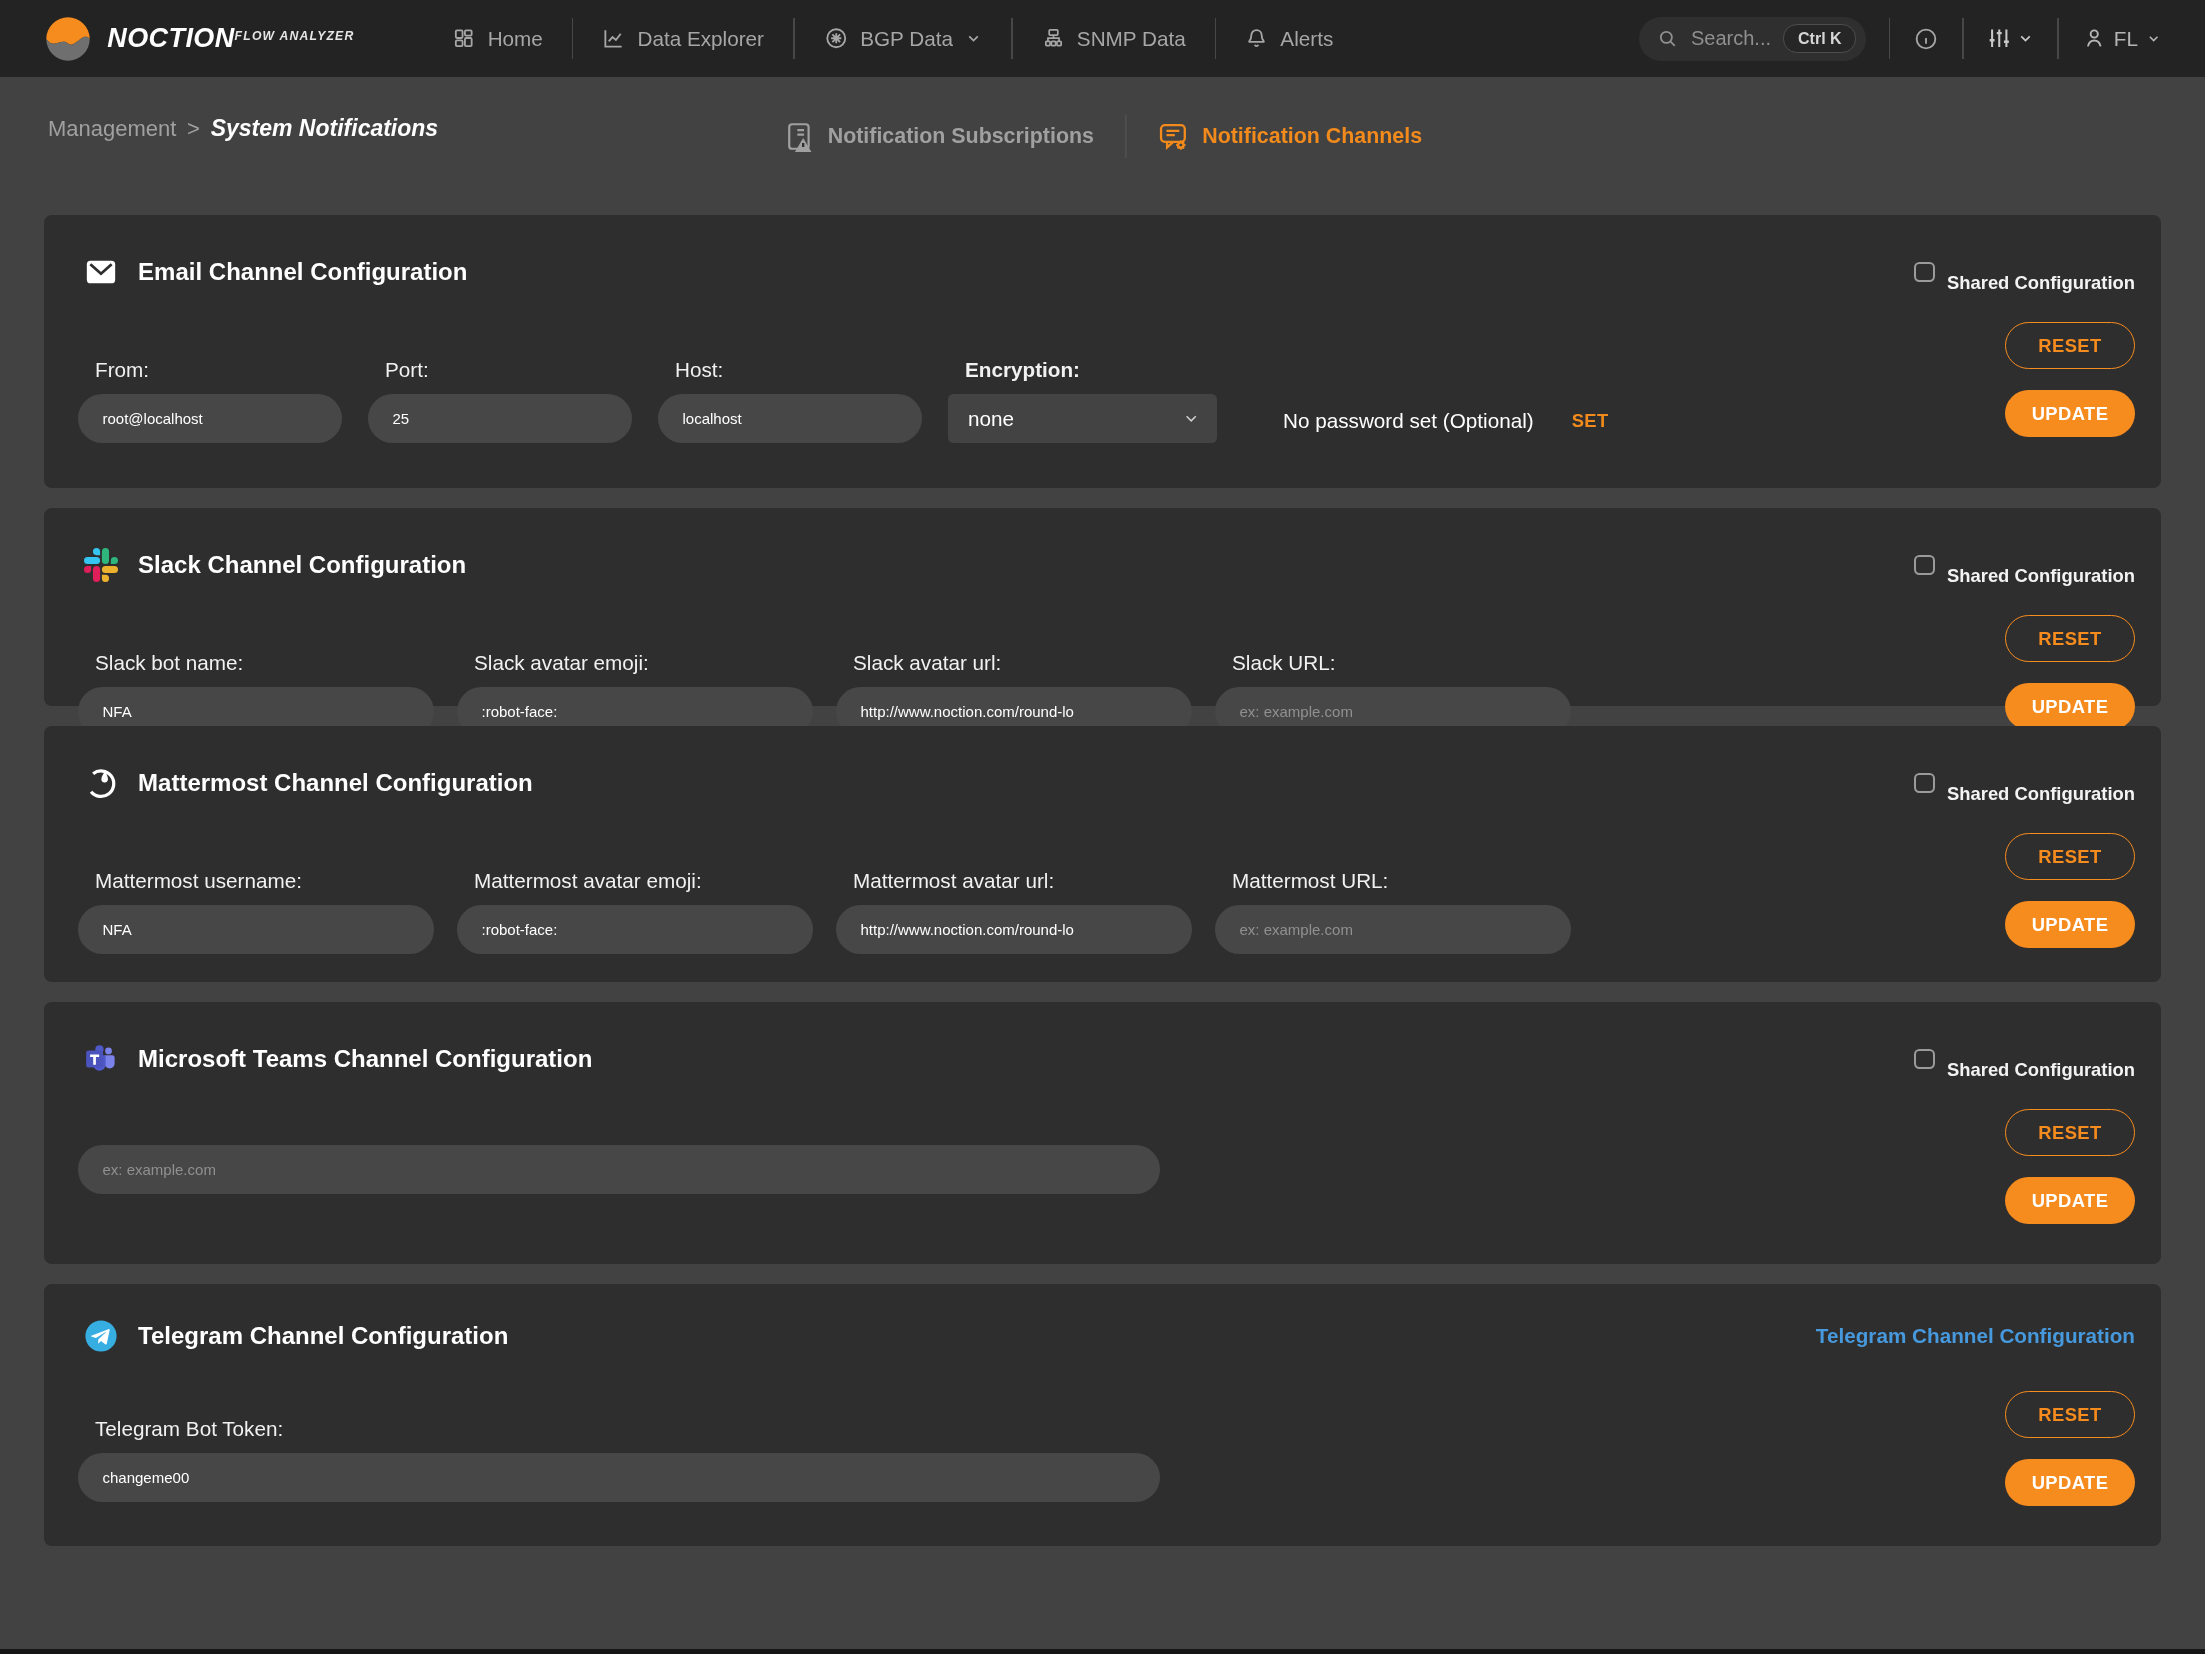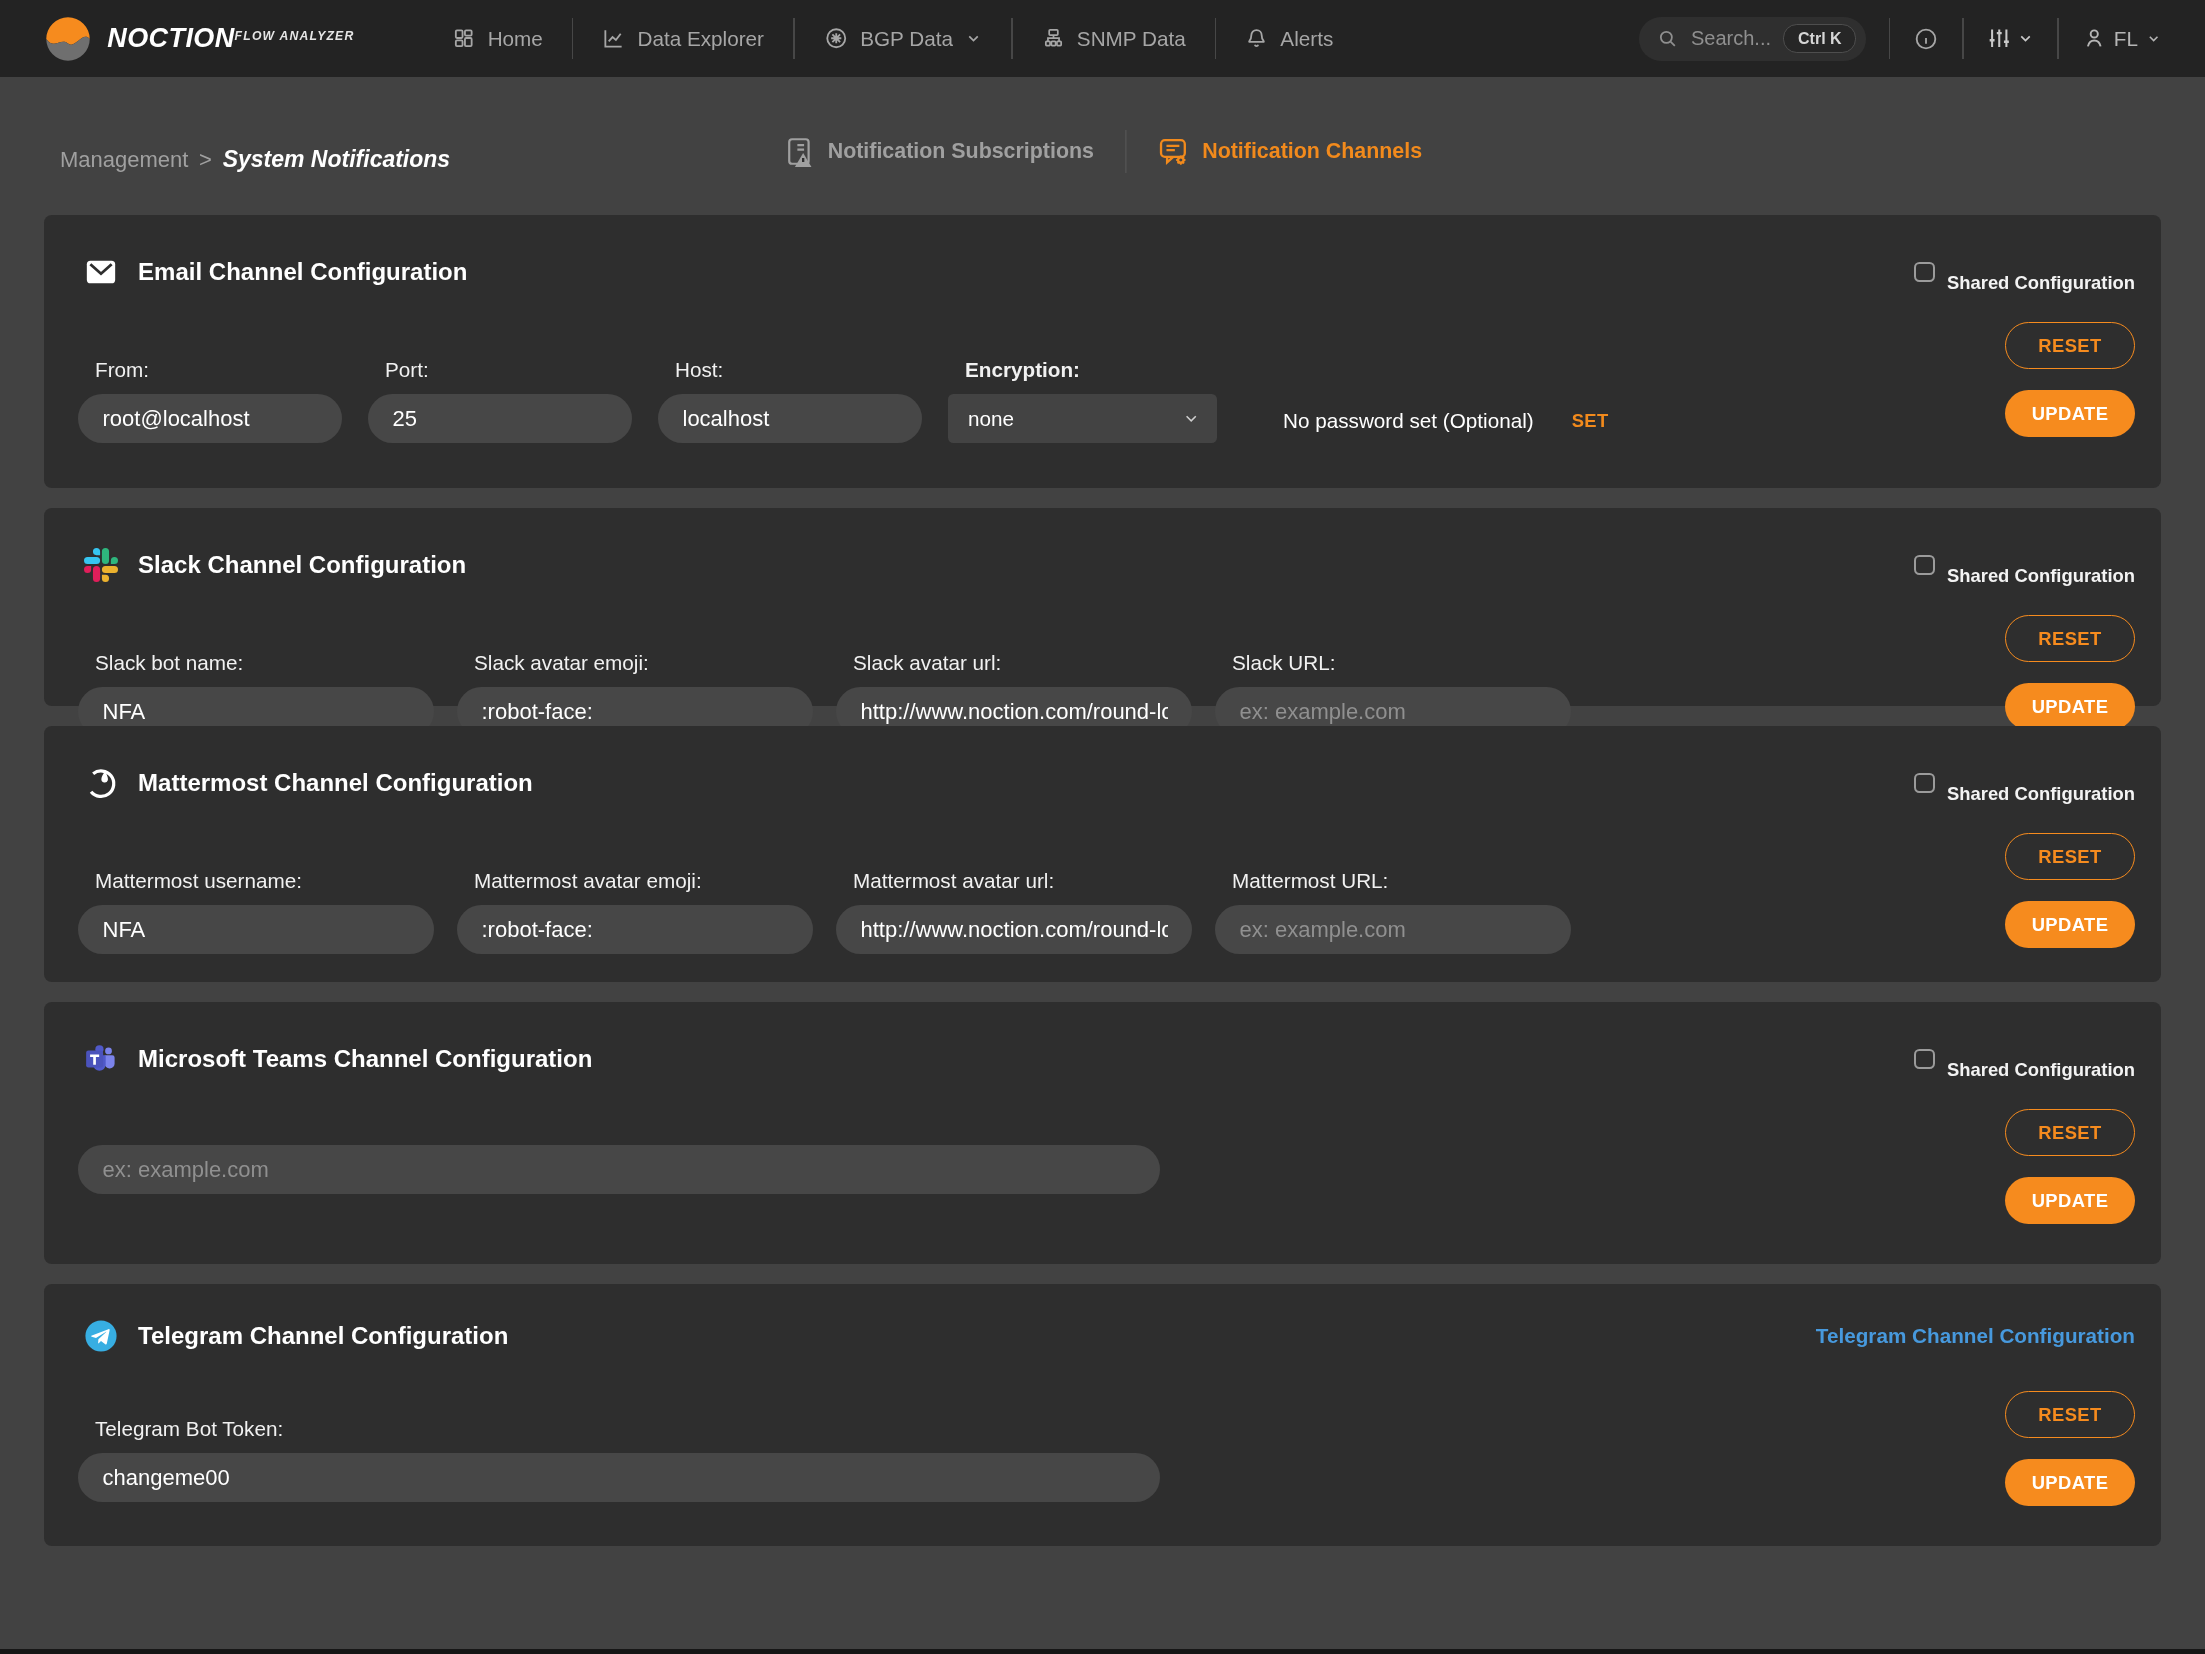--- a/index.html
+++ b/index.html
@@ -33,21 +33,21 @@
     background: #2f2f2f; border-radius: 23px; height: 44px; padding: 0 9.2px 0 18.4px; cursor: text;
   }
   .search-pill .ph { color: #8f8f8f; font-size: 20px; }
   .kbd {
     background: #262626; border: 1.5px solid #4e4e4e; border-radius: 13.8px;
     color: #d6d6d6; font-size: 16px; font-weight: 700; padding: 4.6px 13.8px; white-space: nowrap;
   }
   .icon-btn { display: flex; align-items: center; gap: 6.1px; cursor: pointer; color: #a6a6a6; }
   .user-btn { display: flex; align-items: center; gap: 7.7px; color: #b5b5b5; font-size: 20.7px; cursor: pointer; }
   
-  .page-head { position: relative; display: flex; align-items: flex-end; height: 58px; margin-top: 38px; padding: 0 60px; }
+  .page-head { position: relative; display: flex; align-items: flex-start; height: 58px; margin-top: 38px; padding: 0 48px; }
   .crumbs { display: flex; align-items: center; gap: 10.7px; font-size: 22px; }
   .crumb-parent { color: #a0a0a0; cursor: pointer; }
   .crumb-sep { color: #a0a0a0; }
   .crumb-current { color: #ffffff; font-weight: 700; font-size: 23px; font-style: italic; }
   .tabs { position: absolute; left: 50%; transform: translateX(-50%); display: flex; align-items: center; gap: 31px; }
   .tab { display: flex; align-items: center; gap: 13.8px; font-size: 21.4px; font-weight: 600; cursor: pointer; white-space: nowrap; }
   .tab.inactive { color: #a0a0a0; }
   .tab.active { color: #f28a1c; }
   .tab-sep { width: 1.5px; height: 43px; background: #5a5a5a; }
   
@@ -67,21 +67,21 @@
   .checkbox { width: 20.7px; height: 20.7px; border: 2.3px solid #9b9b9b; border-radius: 5.4px; background: transparent; cursor: pointer; flex: none; }
   .shared-label { font-size: 18.4px; font-weight: 700; color: #f3f3f3; white-space: nowrap; margin-top: 22px; }
   .head-link { margin-left: auto; font-size: 20.7px; font-weight: 600; color: #4799dd; cursor: pointer; white-space: nowrap; }
   .fields { display: flex; margin-top: 64px; gap: 26px; }
   .fields.tight { gap: 23px; }
   .field { display: flex; flex-direction: column; }
   .f-label { font-size: 20.7px; color: #f1f1f1; margin: 0 0 12.2px 17px; white-space: nowrap; }
   .f-label.bold { font-weight: 700; }
   .pill {
     height: 49px; border-radius: 24.5px; background: #474747; border: none; outline: none;
-    color: #fff; font-size: 22px; padding: 0 24.5px; font-family: inherit; width: 264px;
+    color: #fff; font-size: 15px; padding: 0 24.5px; font-family: inherit; width: 264px;
   }
   .pill::placeholder { color: #909090; }
   .pill.w-slack { width: 356px; }
   .pill.wide { width: 1082px; }
   .select {
     width: 269px; height: 49px; background: #434343; border-radius: 5.4px;
     display: flex; align-items: center; justify-content: space-between;
     padding: 0 17px 0 20px; color: #fff; font-size: 20.7px; cursor: pointer;
   }
   .pwd-group { display: flex; align-items: center; gap: 38px; align-self: flex-end; margin: 0 0 10.7px 40px; }

